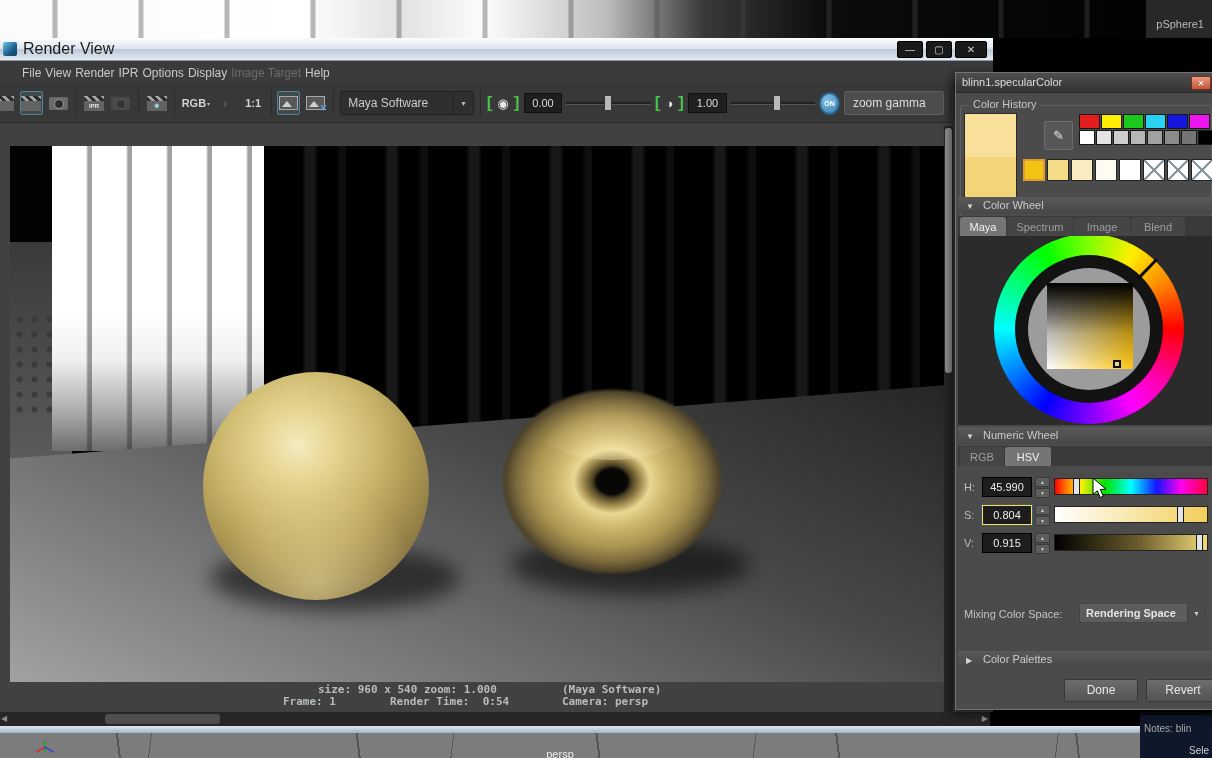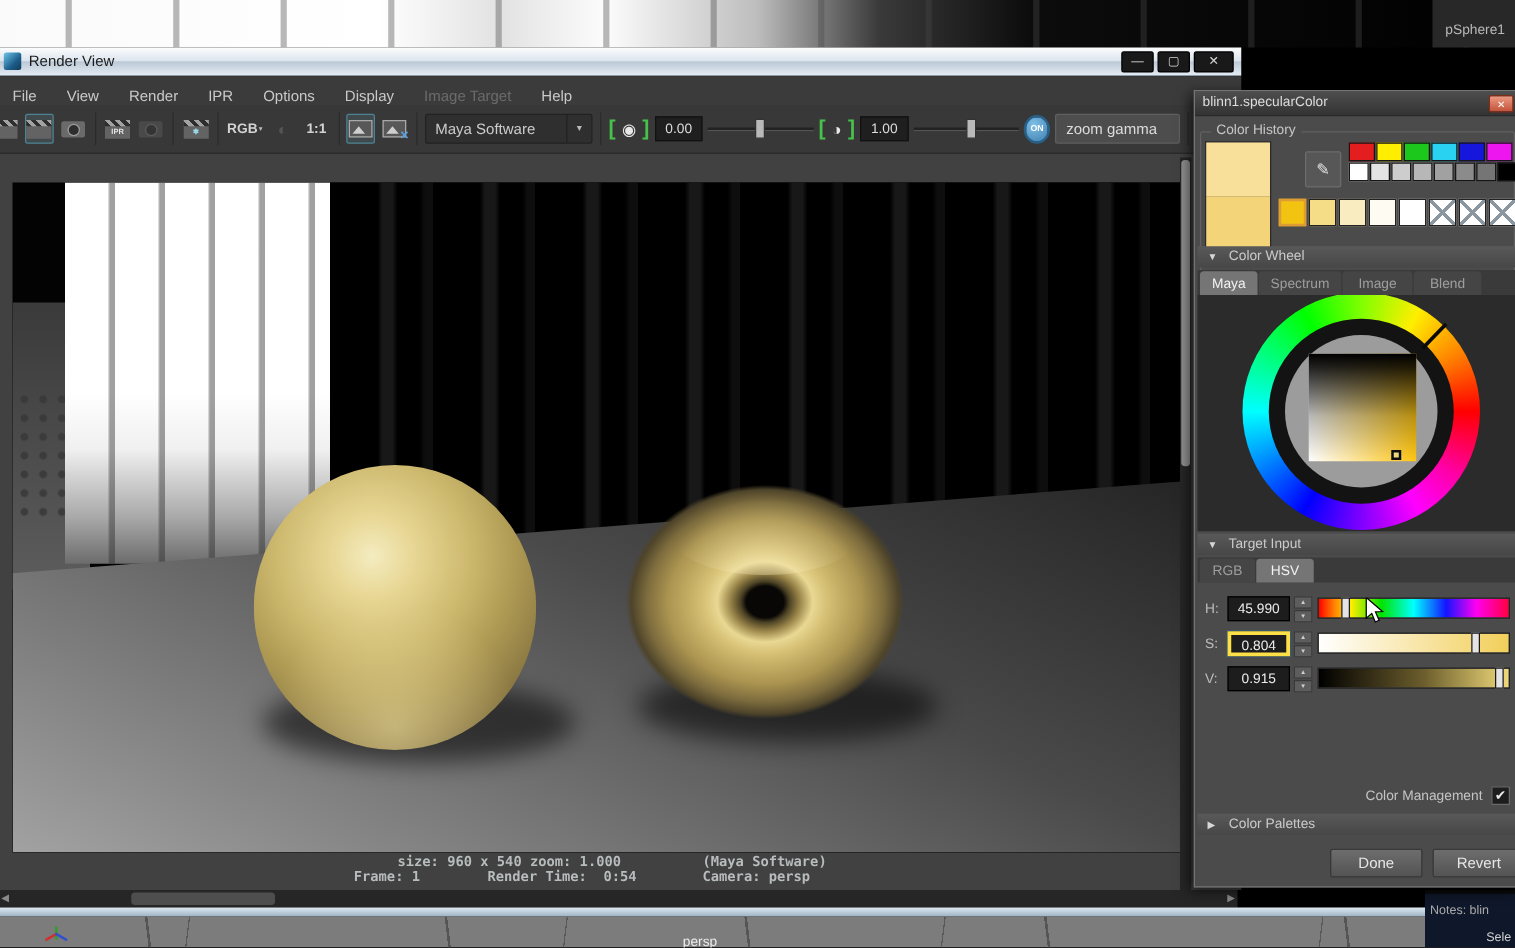--- a/index.html
+++ b/index.html
@@ -26,26 +26,26 @@
 #notes-panel .n2{position:absolute;right:3px;bottom:2px;color:#cfcfcf}
 #win-bottom-band{left:0;top:726px;width:1140px;height:7px;
  background:linear-gradient(#dfe9f2,#9fb4c6);z-index:15}
 
 
 #titlebar{left:0;top:38px;width:993px;height:23px;
  background:linear-gradient(#fdfdfd,#dce5ee 48%,#bcc9d7 52%,#e3ebf3);
  border-bottom:1px solid #8e9aa6;display:flex;align-items:center;z-index:5}
 #win-icon{width:14px;height:14px;margin:0 6px 0 3px;border-radius:2px;
  background:linear-gradient(135deg,#6fc7e8,#1d5e8c 60%,#123a57)}
-#win-title{color:#1c1c1c;font-size:12px}
+#win-title{color:#1c1c1c;font-size:16px}
 .winbtn{width:26px;height:17px;background:#191919;border:1px solid #000;border-radius:2px;
  color:#d5d5d5;font-size:10px;line-height:15px;text-align:center;margin-left:3px}
 #btn-close{width:32px}
 #menubar{left:0;top:61px;width:993px;height:23px;background:#3b3b3b;display:flex;
- align-items:flex-end;gap:24px;padding-left:10px;z-index:5}
+ align-items:center;gap:4px;padding-left:22px;z-index:5}
 #menubar span{color:#c9c9c9;font-size:12px}
 #menubar span.dim{color:#6b6b6b}
 #toolbar{left:0;top:84px;width:993px;height:39px;background:#383838;
  border-bottom:1px solid #2a2a2a;display:flex;align-items:center;gap:4px;z-index:5}
 .sep{width:1px;height:26px;background:#2b2b2b;margin:0 2px}
 .tbtn{width:26px;height:24px;display:flex;align-items:center;justify-content:center;position:relative}
 .tbtn.framed{border:1px solid #4d8494;border-radius:2px;background:#404a4c}
 .clap{width:20px;height:15px;background:#636363;position:relative}
 .clap::before{content:"";position:absolute;top:0;left:0;right:0;height:5px;
  background:repeating-linear-gradient(45deg,#2e2e2e 0 3px,#a2a2a2 3px 6px)}
@@ -164,21 +164,21 @@
 #huepointer div{position:absolute;left:-1.5px;top:-97px;width:3px;height:27px;background:#0b0b0b;
  transform-origin:1.5px 97px;transform:rotate(44deg)}
 #svsq{position:absolute;left:53px;top:49px;width:86px;height:86px;
  background:linear-gradient(to top,rgba(0,0,0,0) 0%,rgba(0,0,0,.28) 42%,rgba(0,0,0,.88) 88%,#000 100%),
  linear-gradient(to right,#ffffff,#ffc613)}
 #svmarker{position:absolute;left:64px;top:73px;width:8px;height:8px;border:2px solid #0d0d0d;background:#ecd87f}
 .numrow{position:absolute;left:0;width:256px;height:22px}
 .numrow .nlabel{position:absolute;left:8px;top:4px;color:#bdbdbd;font-size:11px}
 .numrow .nfield{position:absolute;left:26px;top:0;width:50px;height:20px;background:#1d1d1d;
  border:1px solid #000;color:#ececec;font-size:11px;text-align:center;line-height:18px}
-.numrow .nfield.focus{border:3px solid #fde047;box-shadow:0 0 0 1px #3a5a70}
+.numrow .nfield.focus{border:1px solid #fde047;box-shadow:0 0 0 1px #3a5a70}
 .spinner{position:absolute;left:79px;top:0;width:15px;height:20px;display:flex;flex-direction:column;gap:1px}
 .spinner div{flex:1;background:#5d5d5d;border:1px solid #3a3a3a;color:#d0d0d0;font-size:5px;
  text-align:center;line-height:8px}
 .gslider{position:absolute;left:98px;top:1px;width:154px;height:17px;border:1px solid #222;position:absolute}
 .gslider .ghandle{position:absolute;top:-1px;width:7px;height:17px;background:#e4e4e4;
  border:1px solid #1a1a1a}
 #hue-grad{background:linear-gradient(90deg,#f00 0%,#ff8000 8%,#ffee00 17%,#00e400 33%,#00ffff 50%,
  #1414ff 67%,#ff00f0 83%,#ff0040 100%)}
 #sat-grad{background:linear-gradient(90deg,#ffffff,#f2cf5a)}
 #val-grad{background:linear-gradient(90deg,#000000,#6b5d2c 55%,#efd97a 100%)}
@@ -397,21 +397,21 @@
       <div id="svsq"></div>
       <div id="svmarker" style="left:119px;top:126px"></div>
       <div id="huepointer">
           <div></div>
         </div>
     </div>
   </div>
 
   <div class="sechdr" style="top:354px">
     <span class="tri">▼</span>
-    <span>Target Input</span>
+    <span>Numeric Wheel</span>
   </div>
   <div class="tabrow" style="top:373px">
     <div class="tab" style="width:44px">RGB</div>
     <div class="tab active" style="width:46px">HSV</div>
   </div>
 
   <div class="numrow" style="top:404px">
     <span class="nlabel">H:</span>
     <div class="nfield">45.990</div>
     <div class="spinner">
@@ -438,23 +438,26 @@
     <div class="nfield">0.915</div>
     <div class="spinner">
       <div>▲</div>
       <div>▼</div>
     </div>
     <div class="gslider" id="val-grad">
       <div class="ghandle" style="left:93%"></div>
     </div>
   </div>
 
-  <div id="mgmtrow">
-    <span class="mlabel">Color Management</span>
-    <div id="mgmt-check">✔</div>
+  <div id="mixrow">
+    <span class="mlabel">Mixing Color Space:</span>
+    <div id="mixdd">
+      <span class="val">Rendering Space</span>
+      <span class="arrow">▼</span>
+    </div>
   </div>
   <div class="sechdr" style="top:578px">
     <span class="tri">▶</span>
     <span>Color Palettes</span>
   </div>
   <div class="dlgbtn" style="left:108px">Done</div>
   <div class="dlgbtn" style="left:190px">Revert</div>
 </div>
 
 <div class="abs" id="cursor">

